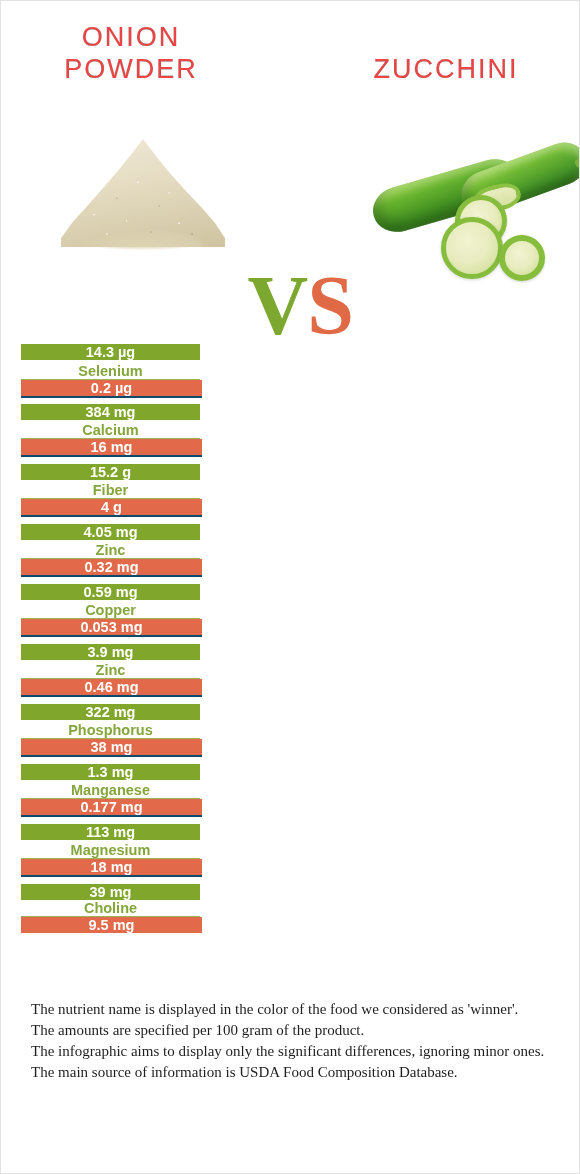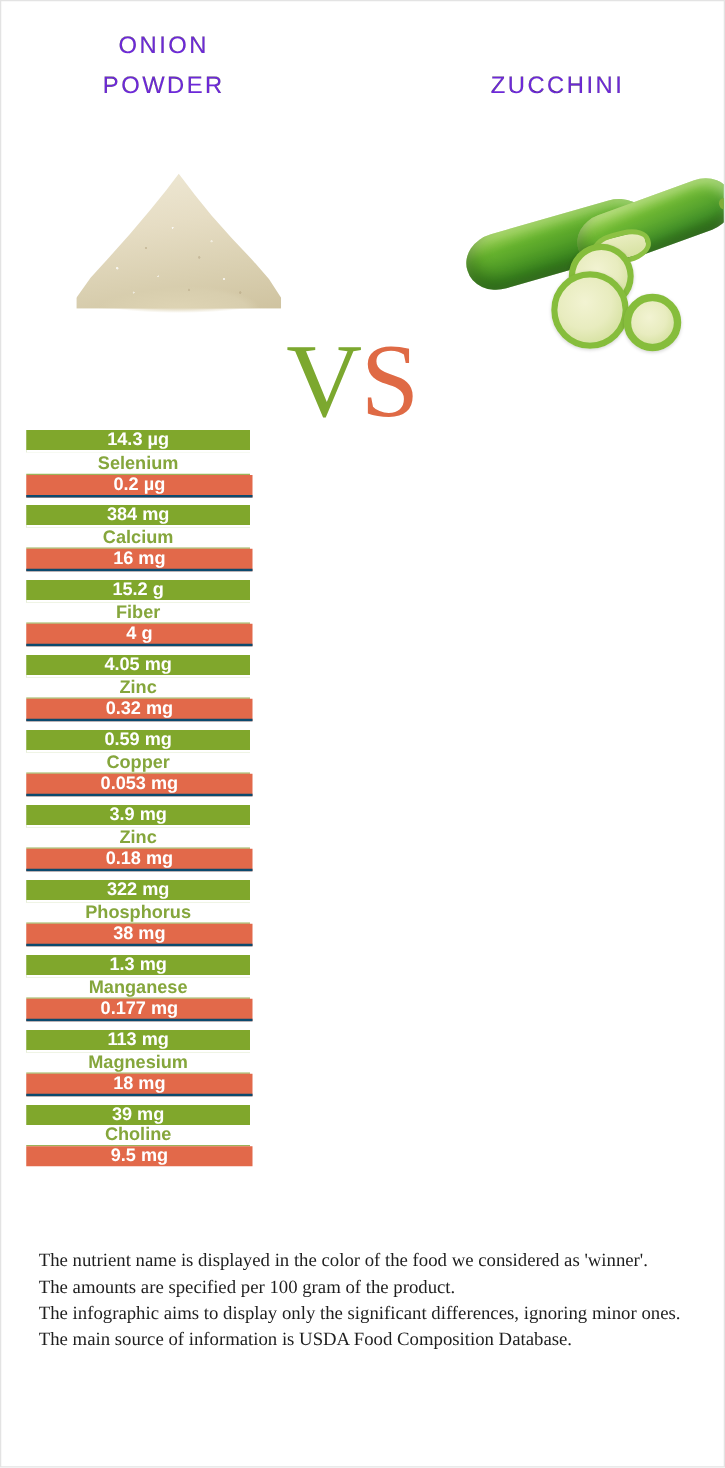--- a/index.html
+++ b/index.html
@@ -13,23 +13,23 @@
     border:1px solid #e3e3e3;
   }
   .page{position:relative;width:578px;height:1172px;}
 
   
   .titles{position:absolute;top:0;left:0;width:578px;height:100px;}
   .title{
     position:absolute;
     font-family:"Liberation Sans", sans-serif;
     font-weight:300;
-    font-size:19px;
+    font-size:27px;
     letter-spacing:2.0px;
-    color:#6d28d9;
+    color:#ef4444;
     text-transform:uppercase;
     line-height:32px;
     text-align:center;
     -webkit-text-stroke:0.1px #1c1c1c;
   }
   #title-left{left:20px;width:220px;top:20px;}
   #title-right{left:330px;width:230px;top:52px;}
   .title .l2{display:block;}
 
   
@@ -100,21 +100,21 @@
     position:absolute;left:110px;top:52px;width:48px;height:26px;
     background:linear-gradient(180deg,#e9edc0,#d7e2a2);
     border:4px solid #8cc143;border-radius:20px/12px;box-sizing:border-box;
     transform:rotate(-14deg);
   }
 
   
   .vs{
     position:absolute;left:228px;top:160px;width:124px;height:90px;
     font-family:"Liberation Serif", serif;
-    font-size:84px;line-height:90px;font-weight:400;text-align:left;
+    font-size:84px;line-height:90px;font-weight:700;text-align:right;
     letter-spacing:-1px;
   }
   .vs .v{color:#7ca82f;}
   .vs .s{color:#df6a45;}
 
   
   .table{position:absolute;left:20px;top:343px;width:539px;}
   .row{display:flex;height:60px;width:539px;flex-direction:column;}
   .cell{
     display:flex;align-items:center;justify-content:center;
@@ -198,21 +198,21 @@
         <div class="cell c-right">0.32 mg</div>
       </div>
       <div class="row">
         <div class="cell c-left">0.59 mg</div>
         <div class="cell c-mid">Copper</div>
         <div class="cell c-right">0.053 mg</div>
       </div>
       <div class="row">
         <div class="cell c-left">3.9 mg</div>
         <div class="cell c-mid">Zinc</div>
-        <div class="cell c-right">0.18 mg</div>
+        <div class="cell c-right">0.46 mg</div>
       </div>
       <div class="row">
         <div class="cell c-left">322 mg</div>
         <div class="cell c-mid">Phosphorus</div>
         <div class="cell c-right">38 mg</div>
       </div>
       <div class="row">
         <div class="cell c-left">1.3 mg</div>
         <div class="cell c-mid">Manganese</div>
         <div class="cell c-right">0.177 mg</div>

